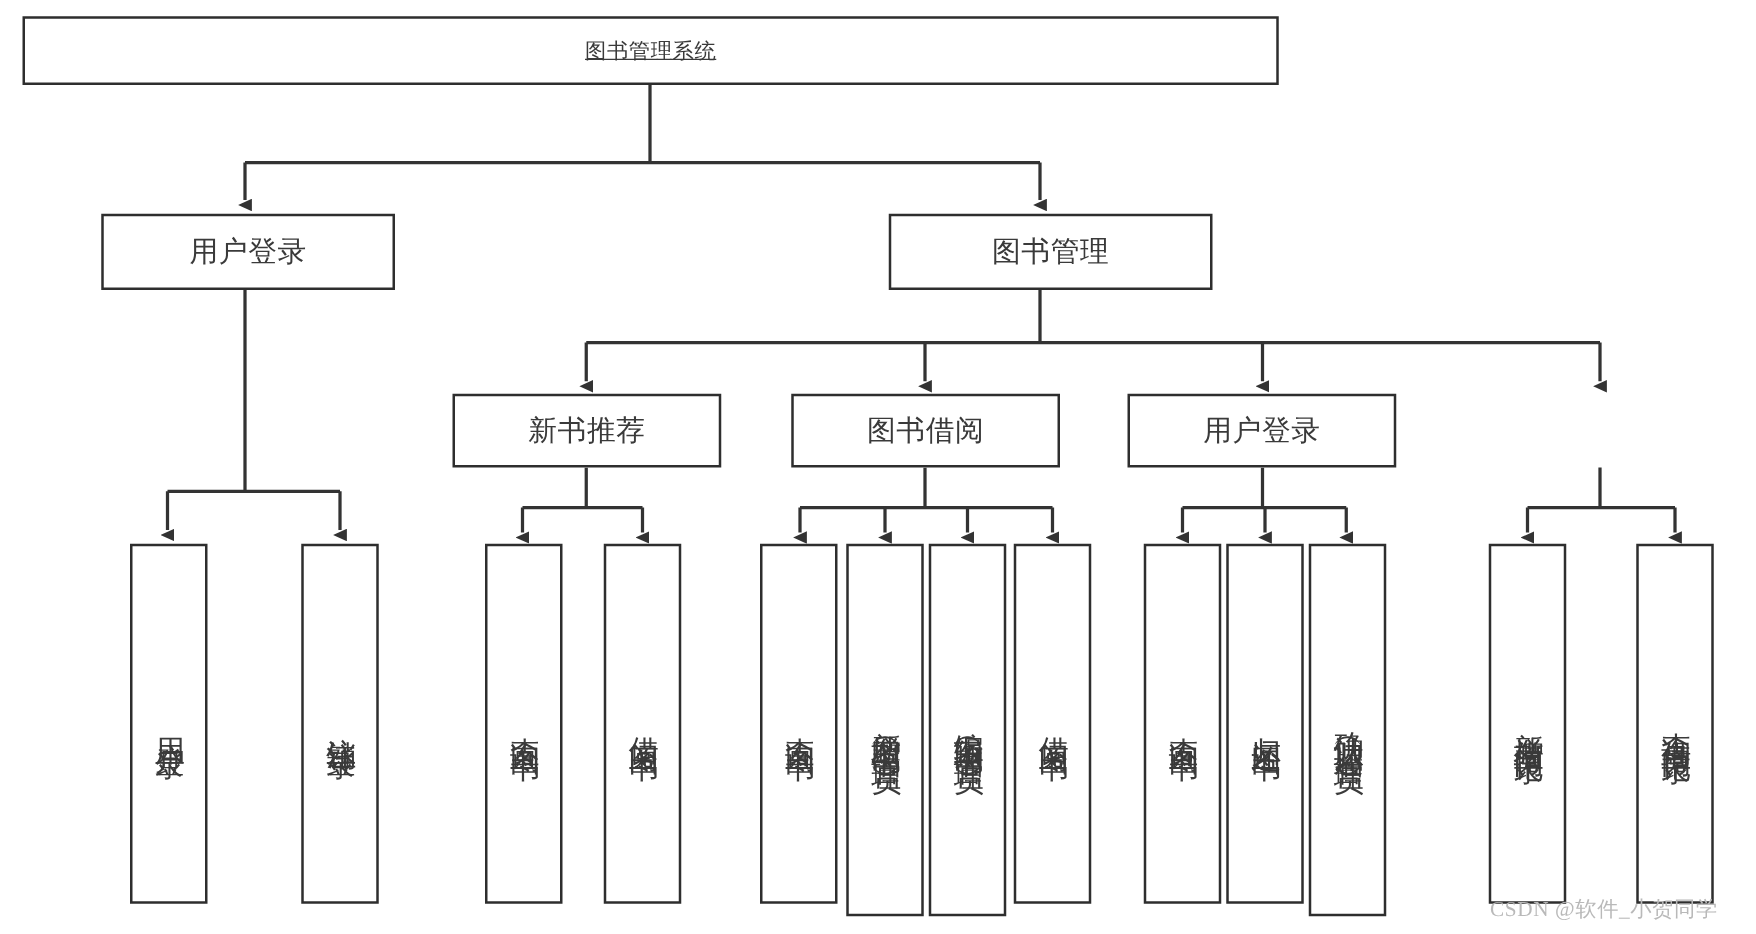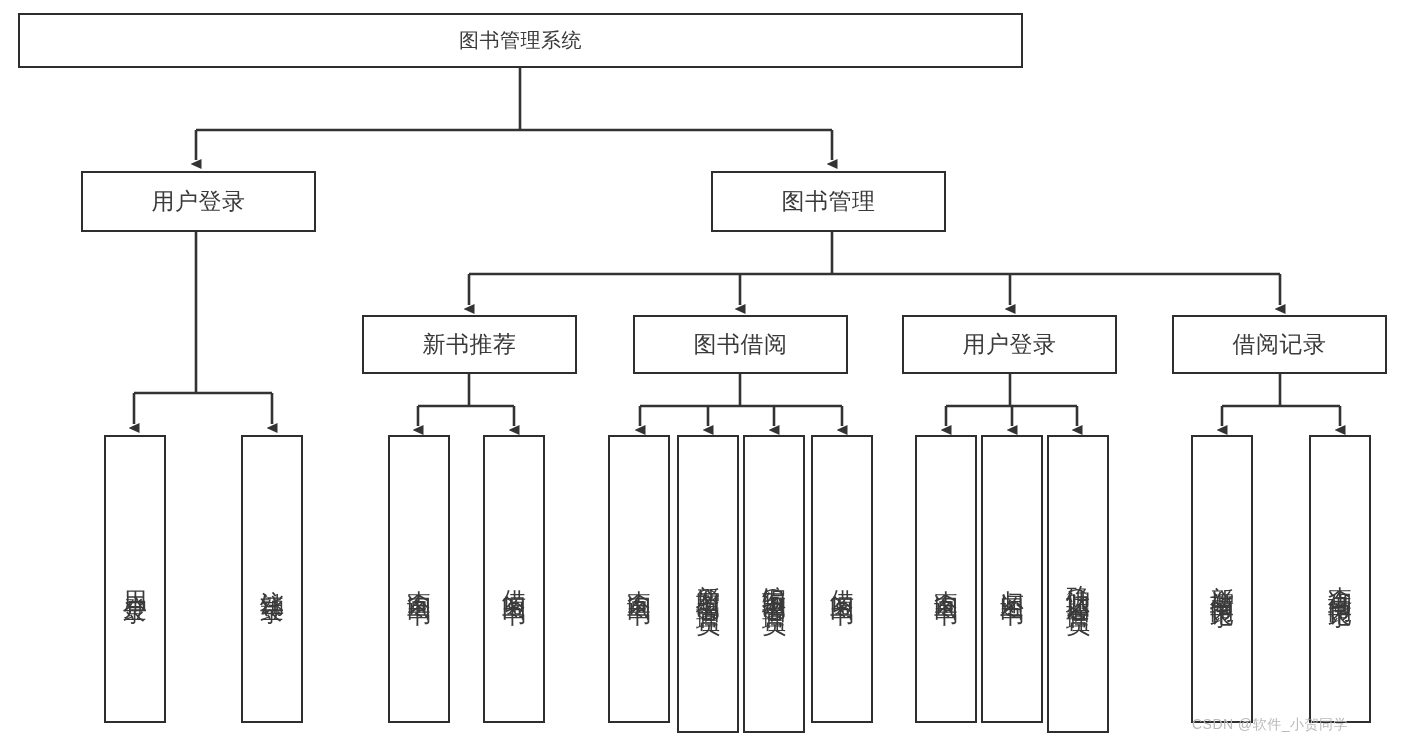--- a/index.html
+++ b/index.html
@@ -41,41 +41,42 @@
   .node .label {
     display: block;
     line-height: 1.12;
     letter-spacing: 0.5px;
   }
   .node.horizontal .label {
     writing-mode: horizontal-tb;
     font-size: 23px;
   }
   .node.root .label {
-    font-size: 20px;
+    font-size: 17px;
+    text-decoration: underline;
   }
   .node.vertical {
     align-items: center;
     justify-content: center;
   }
   .node.vertical .label {
     writing-mode: vertical-rl;
     text-orientation: upright;
     font-size: 24px;
     letter-spacing: 4px;
     line-height: 1;
     max-height: 100%;
   }
   .watermark {
     position: absolute;
-    font-size: 14px;
+    font-size: 17px;
     color: #b9b9b9;
     white-space: nowrap;
     letter-spacing: 0.5px;
-    font-family: Liberation Sans, sans-serif;
+    font-family: Liberation Serif, serif;
   }
 </style>
 </head>
 <body>
 
 <div id="diagram-canvas">
 
   <svg class="connector-layer" viewBox="0 0 1405 747">
     <defs>
       <marker id="arrow" markerWidth="10" markerHeight="11" refX="1" refY="5.5" orient="auto" markerUnits="userSpaceOnUse">
@@ -126,35 +127,32 @@
     </g>
   </svg>
 
   <div class="node root horizontal" style="left:18px; top:13px; width:1005px; height:55px;">
     <span class="label">图书管理系统</span>
   </div>
 
   <div class="node horizontal" style="left:81px; top:171px; width:235px; height:61px;">
     <span class="label">用户登录</span>
   </div>
-  <div class="node horizontal" style="left:711px; top:171px; width:235px; height:61px;">
+  <div class="node horizontal" style="left:711px; top:171px; width:259px; height:61px;">
     <span class="label">图书管理</span>
   </div>
 
   <div class="node horizontal" style="left:362px; top:315px; width:215px; height:59px;justify-content:center;">
     <span class="label">新书推荐</span>
   </div>
   <div class="node horizontal" style="left:633px; top:315px; width:215px; height:59px;align-items:center;">
     <span class="label">图书借阅</span>
   </div>
   <div class="node horizontal" style="left:902px; top:315px; width:215px; height:59px;">
     <span class="label">用户登录</span>
-  </div>
-  <div class="node horizontal" style="left:1172px; top:315px; width:215px; height:59px;">
-    <span class="label">借阅记录</span>
   </div>
 
   <div class="node vertical" style="left:104px; top:435px; width:62px; height:288px;">
     <span class="label">用户登录</span>
   </div>
   <div class="node vertical" style="left:241px; top:435px; width:62px; height:288px;">
     <span class="label">注销登录</span>
   </div>
 
   <div class="node vertical" style="left:388px; top:435px; width:62px; height:288px;">

